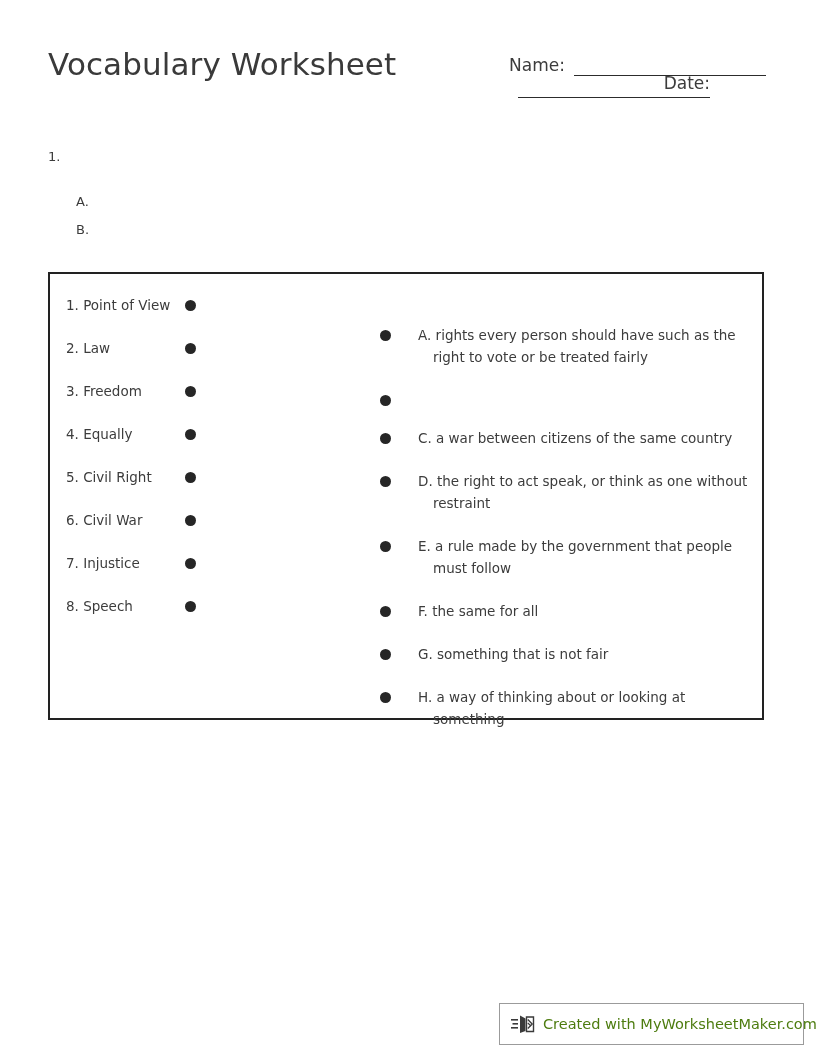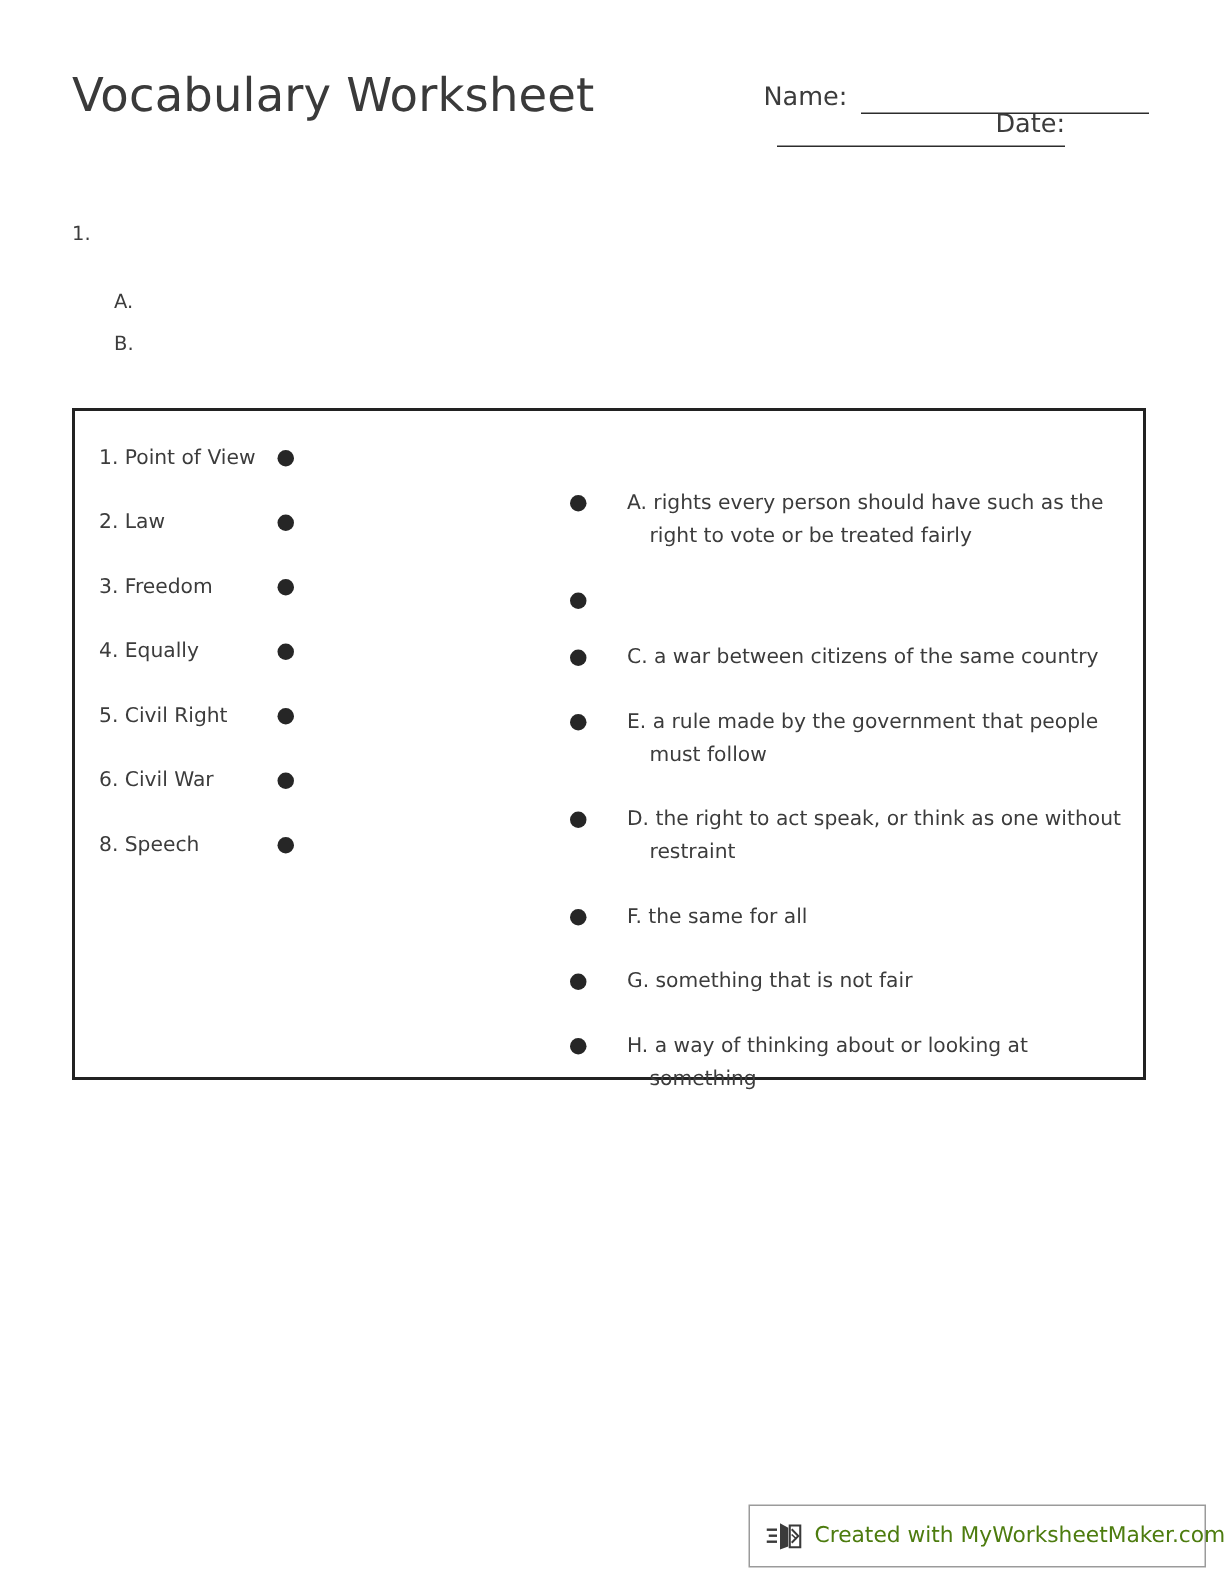--- a/index.html
+++ b/index.html
@@ -230,44 +230,48 @@
       </div>
       <div class="term-row">
         <span class="term-text">5. Civil Right</span>
         <span class="dot"></span>
       </div>
       <div class="term-row">
         <span class="term-text">6. Civil War</span>
         <span class="dot"></span>
       </div>
       <div class="term-row">
+        <span class="term-text">7. Injustice</span>
+        <span class="dot"></span>
+      </div>
+      <div class="term-row">
         <span class="term-text">8. Speech</span>
         <span class="dot"></span>
       </div>
     </div>
 
     <div class="col-right">
       <div class="def-row">
         <span class="dot"></span>
         <span class="def-text">A. rights every person should have such as the right to vote or be treated fairly</span>
       </div>
       <div class="def-row">
         <span class="dot"></span>
       </div>
       <div class="def-row">
         <span class="dot"></span>
         <span class="def-text">C. a war between citizens of the same country</span>
       </div>
       <div class="def-row">
         <span class="dot"></span>
+        <span class="def-text">D. the right to act speak, or think as one without restraint</span>
+      </div>
+      <div class="def-row">
+        <span class="dot"></span>
         <span class="def-text">E. a rule made by the government that people must follow</span>
-      </div>
-      <div class="def-row">
-        <span class="dot"></span>
-        <span class="def-text">D. the right to act speak, or think as one without restraint</span>
       </div>
       <div class="def-row">
         <span class="dot"></span>
         <span class="def-text">F. the same for all</span>
       </div>
       <div class="def-row">
         <span class="dot"></span>
         <span class="def-text">G. something that is not fair</span>
       </div>
       <div class="def-row">

